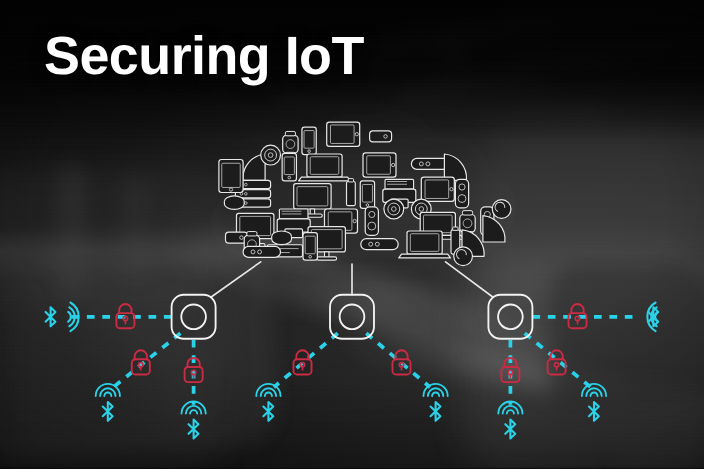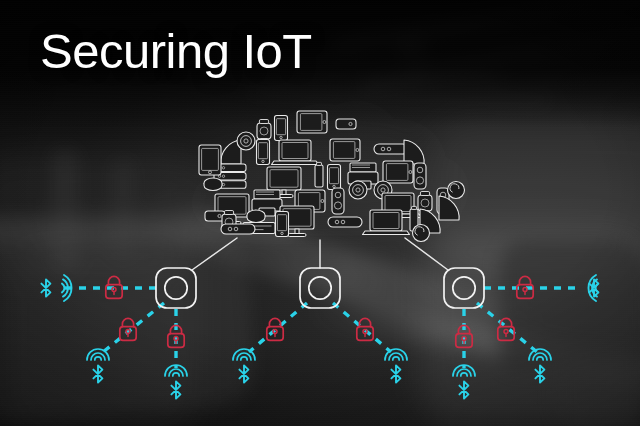--- a/index.html
+++ b/index.html
@@ -41,21 +41,21 @@
 
   
   .blob{position:absolute;border-radius:40px;}
 
   
   .title{
     position:absolute;
     left:40px; top:25px;
     color:#ffffff;
     font-size:49px;
-    font-weight:normal;
+    font-weight:bold;
     letter-spacing:-0.5px;
     line-height:1.1;
     white-space:nowrap;
     text-shadow:0 2px 14px rgba(0,0,0,.55);
   }
 
   
   .diagram{position:absolute;inset:0;}
   svg{display:block;overflow:visible;}
 </style>

